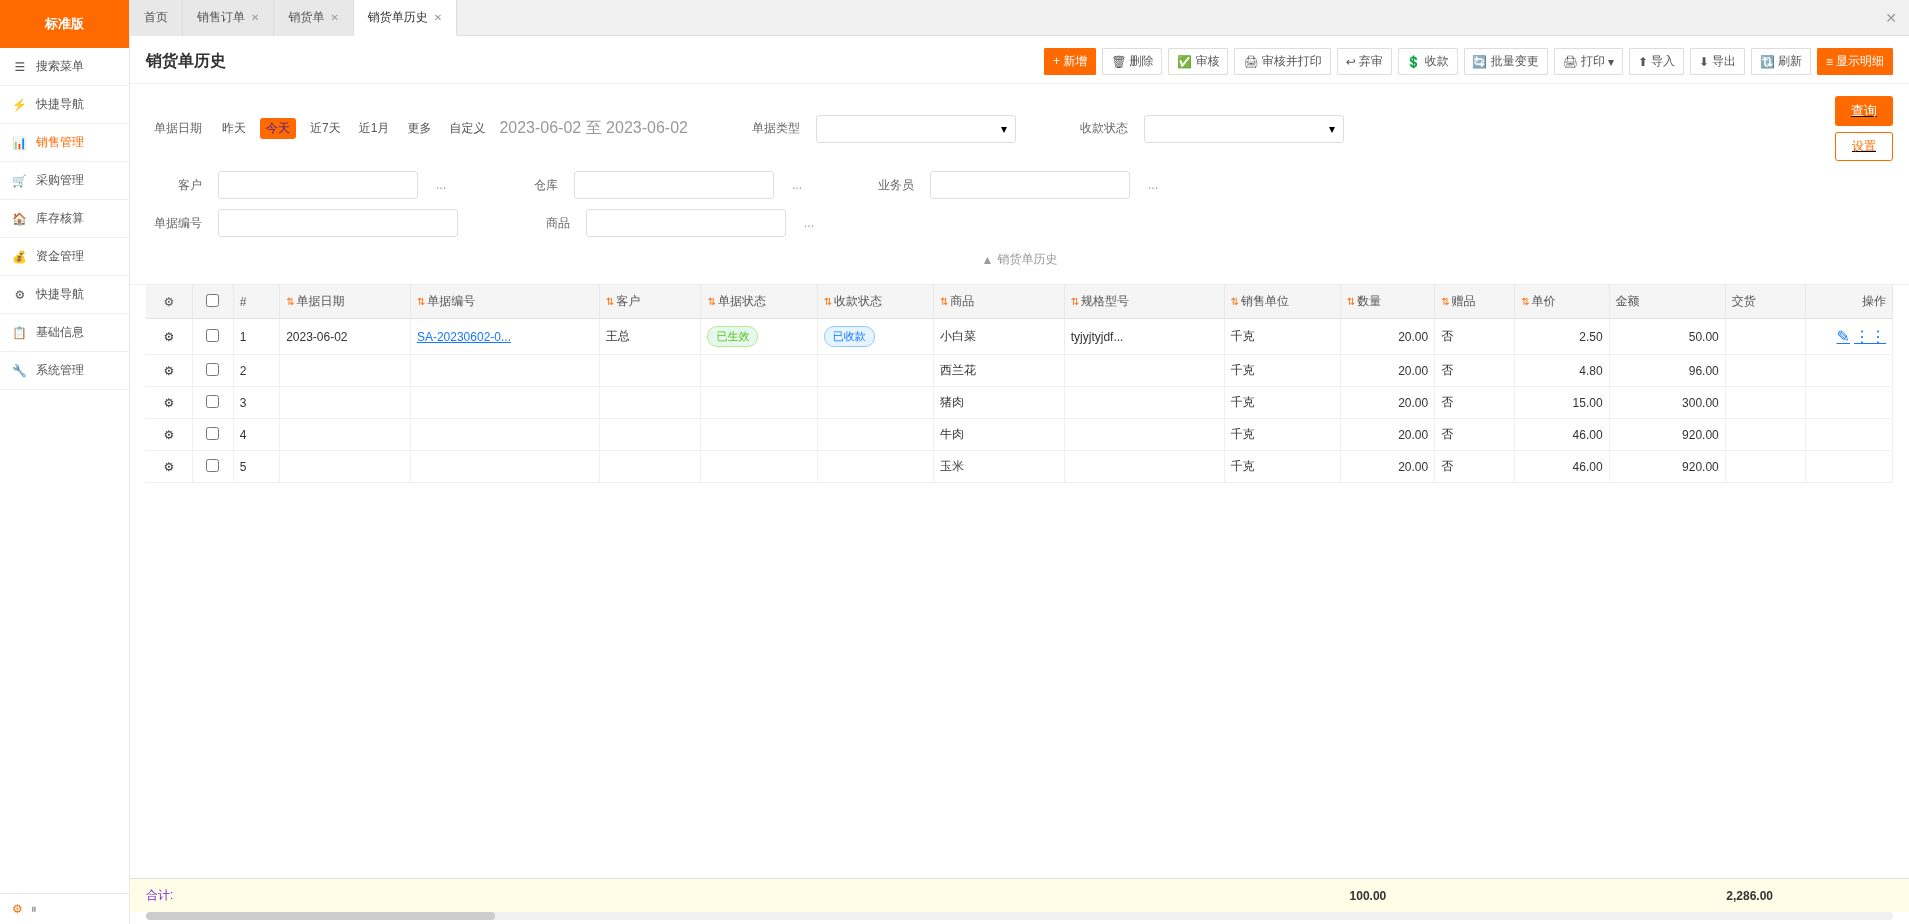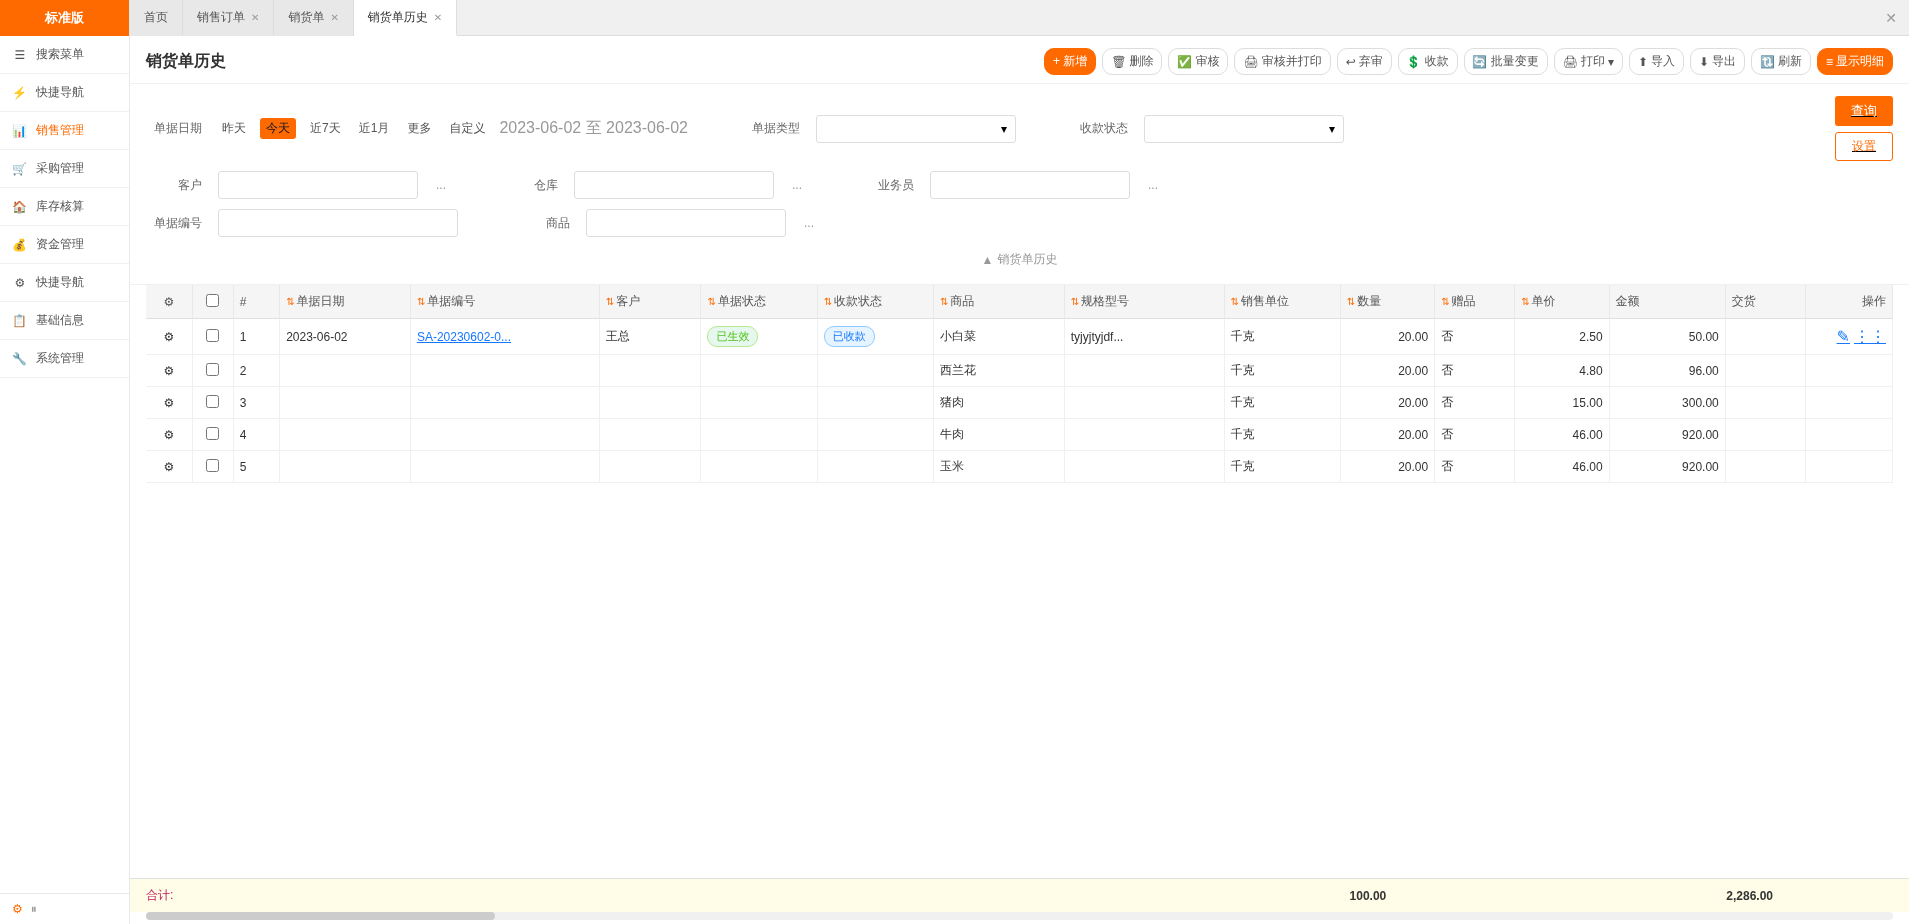--- a/index.html
+++ b/index.html
@@ -8,21 +8,21 @@
     
     .sidebar {
       width: 130px;
       background: #fff;
       border-right: 1px solid #e8e8e8;
       display: flex;
       flex-direction: column;
       flex-shrink: 0;
     }
     .sidebar-logo {
-      height: 36px;
+      height: 48px;
       background: #ff6a00;
       display: flex;
       align-items: center;
       justify-content: center;
       color: #fff;
       font-size: 13px;
       font-weight: bold;
     }
     .sidebar-item {
       display: flex;
@@ -116,21 +116,21 @@
       align-items: center;
       gap: 6px;
       flex-wrap: wrap;
     }
     .toolbar-btn {
       display: flex;
       align-items: center;
       gap: 3px;
       padding: 4px 8px;
       border: 1px solid #ddd;
-      border-radius: 10px;
+      border-radius: 1px;
       background: #fff;
       cursor: pointer;
       color: #555;
       font-size: 12px;
     }
     .toolbar-btn.primary { background: #ff6a00; color: #fff; border-color: #ff6a00; }
 
     
     .filter-area {
       padding: 12px 16px;
@@ -162,21 +162,21 @@
       align-items: center;
       gap: 10px;
     }
     .date-shortcut {
       cursor: pointer;
       color: #555;
       padding: 2px 4px;
     }
     .date-shortcut.active {
       background: #ff6a00;
-      color: #0f172a;
+      color: #4c1d95;
       border-radius: 3px;
       padding: 2px 6px;
     }
     .date-range { color: #999; font-size: 16px; }
     .filter-select {
       border: 1px solid #ddd;
       border-radius: 3px;
       padding: 4px 8px;
       background: #fff;
       min-width: 160px;
@@ -274,21 +274,21 @@
 
     
     .table-footer {
       border-top: 1px solid #e0e0e0;
       background: #fffde8;
       padding: 8px 16px;
       display: flex;
       align-items: center;
       flex-shrink: 0;
     }
-    .footer-label { color: #be185d; margin-right: 16px; }
+    .footer-label { color: #6d28d9; margin-right: 16px; }
     .footer-total { font-weight: bold; color: #333; }
 
     
     .pagination-bar {
       border-top: 1px solid #e8e8e8;
       padding: 8px 16px;
       display: flex;
       align-items: center;
       justify-content: flex-end;
       gap: 8px;

